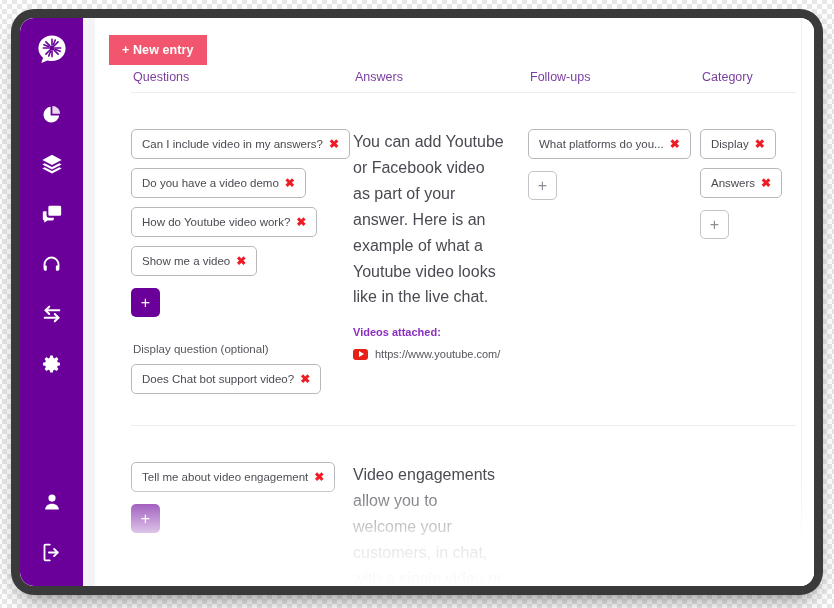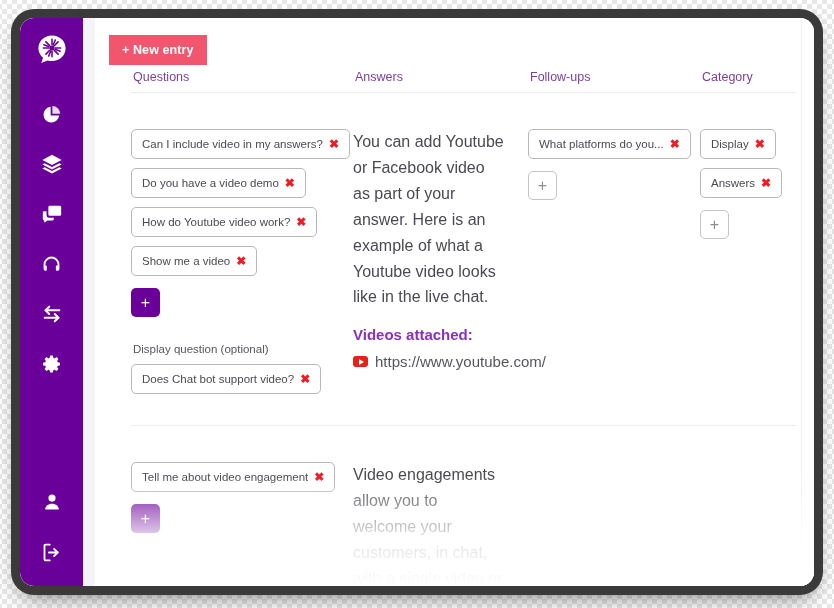--- a/index.html
+++ b/index.html
@@ -171,31 +171,31 @@
     margin: 26px 0 9px 2px;
   }
 
   .answer-text {
     font-size: 16px;
     line-height: 1.62;
     color: #4a4a52;
     max-width: 152px;
   }
   .attached-label {
-    font-size: 15px;
+    font-size: 11px;
     font-weight: bold;
     color: #8b2fbe;
     margin-top: 16px;
   }
   .video-link {
     display: flex;
     align-items: center;
     gap: 7px;
     margin-top: 10px;
-    font-size: 15px;
+    font-size: 11px;
     color: #55555d;
     cursor: pointer;
   }
   .yt-icon {
     width: 15px; height: 11px;
     background: #e62117;
     border-radius: 3px;
     display: inline-flex;
     align-items: center;
     justify-content: center;

